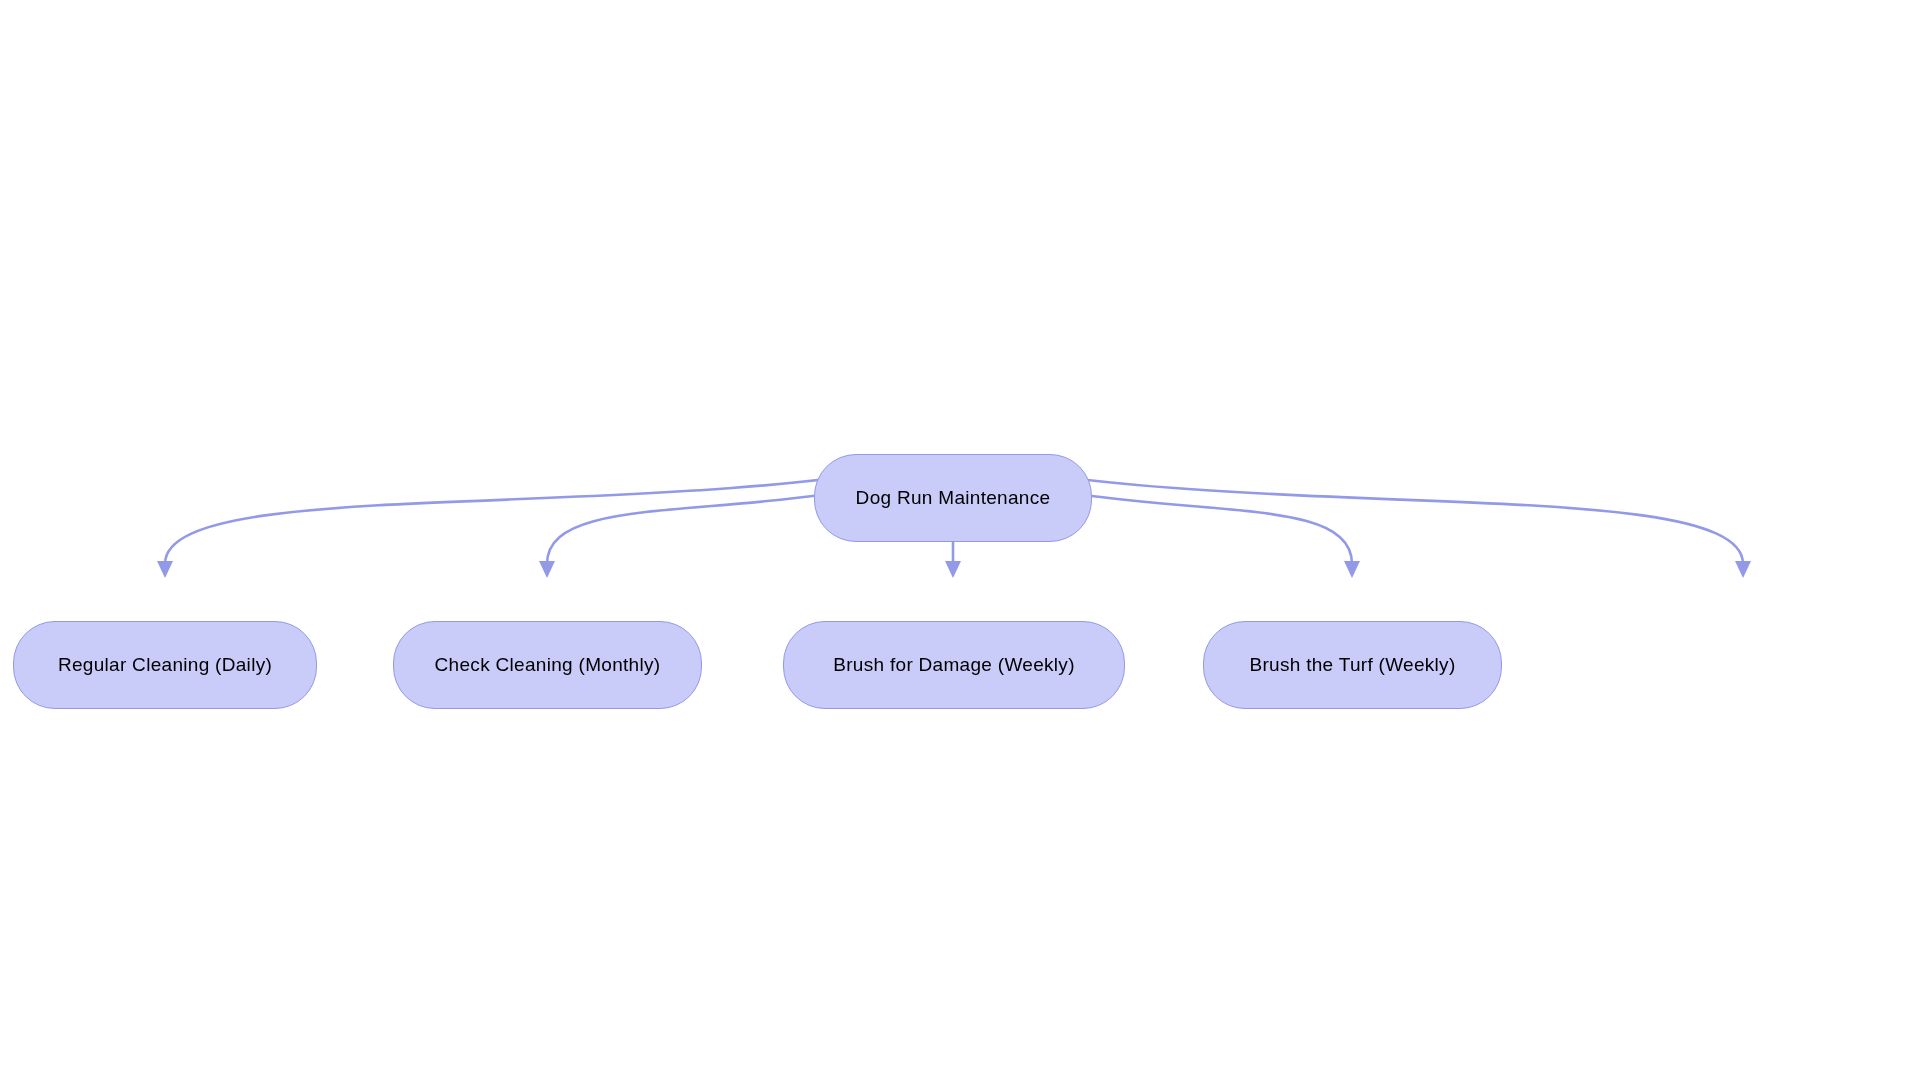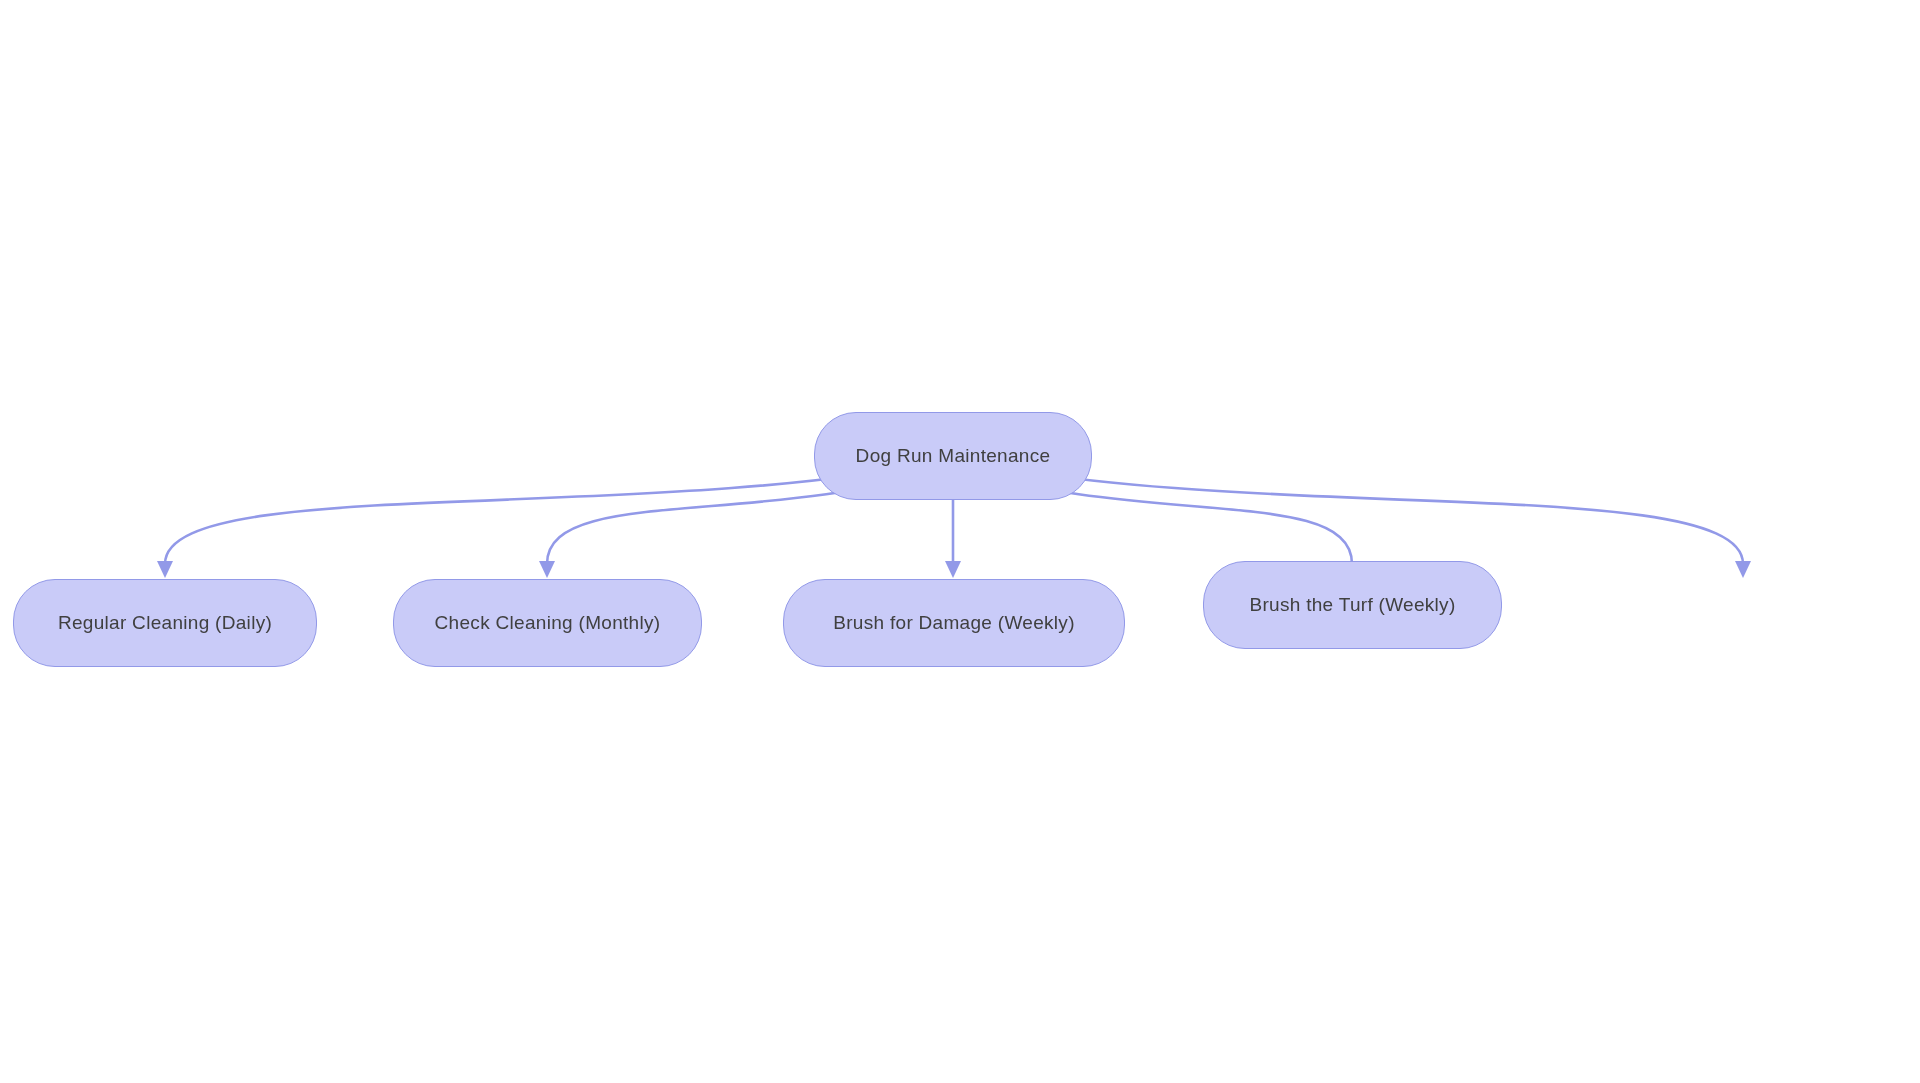--- a/index.html
+++ b/index.html
@@ -37,30 +37,31 @@
     position: absolute;
     z-index: 2;
     height: 88px;
     border-radius: 42px;
     background: #c9cbf8;
     border: 1.4px solid #9299e8;
     box-sizing: border-box;
     display: flex;
     align-items: center;
     justify-content: center;
-    color: #404040;
+    color: #000000;
     font-size: 19px;
     letter-spacing: 0.3px;
     white-space: nowrap;
+    margin-top: 42px;
   }
   .node-root { left: 814px; top: 412px; width: 278px; }
   .node-c0   { left: 13px;   top: 579px; width: 304px; }
   .node-c1   { left: 393px;  top: 579px; width: 309px; }
   .node-c2   { left: 783px;  top: 579px; width: 342px; }
-  .node-c3   { left: 1203px; top: 561px; width: 299px; }
+  .node-c3   { left: 1203px; top: 579px; width: 299px; }
   .node-c4   { left: 1578px; top: 579px; width: 332px; }
 </style>
 </head>
 <body>
 
 <div class="canvas">
 
   <svg class="edges" viewBox="0 0 1920 1083" xmlns="http://www.w3.org/2000/svg">
 
     <path class="edge-path" d="M 948 460 C 640 524, 165 474, 165 564"></path>

